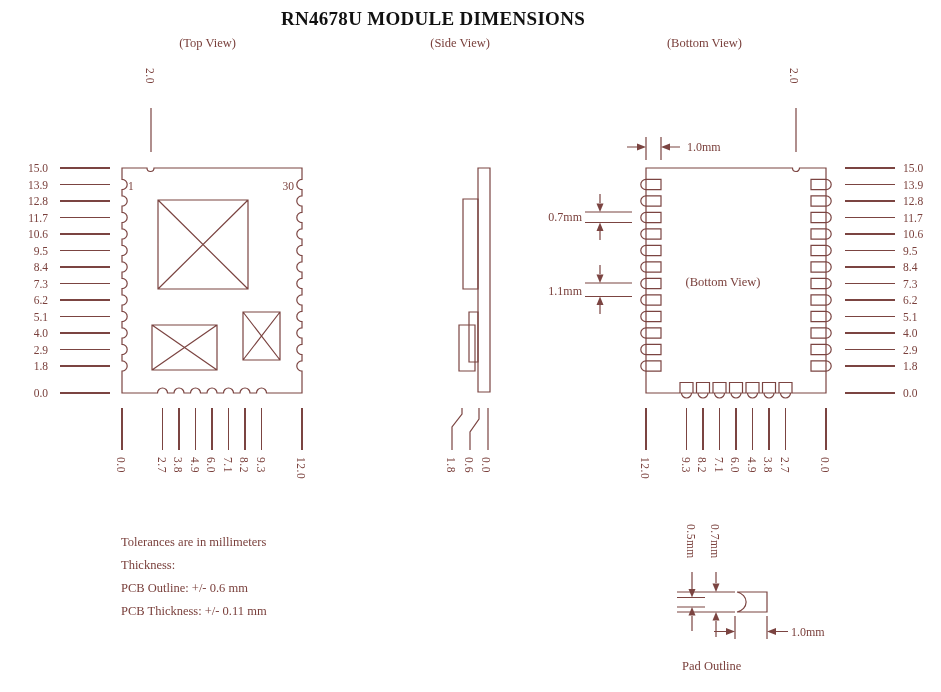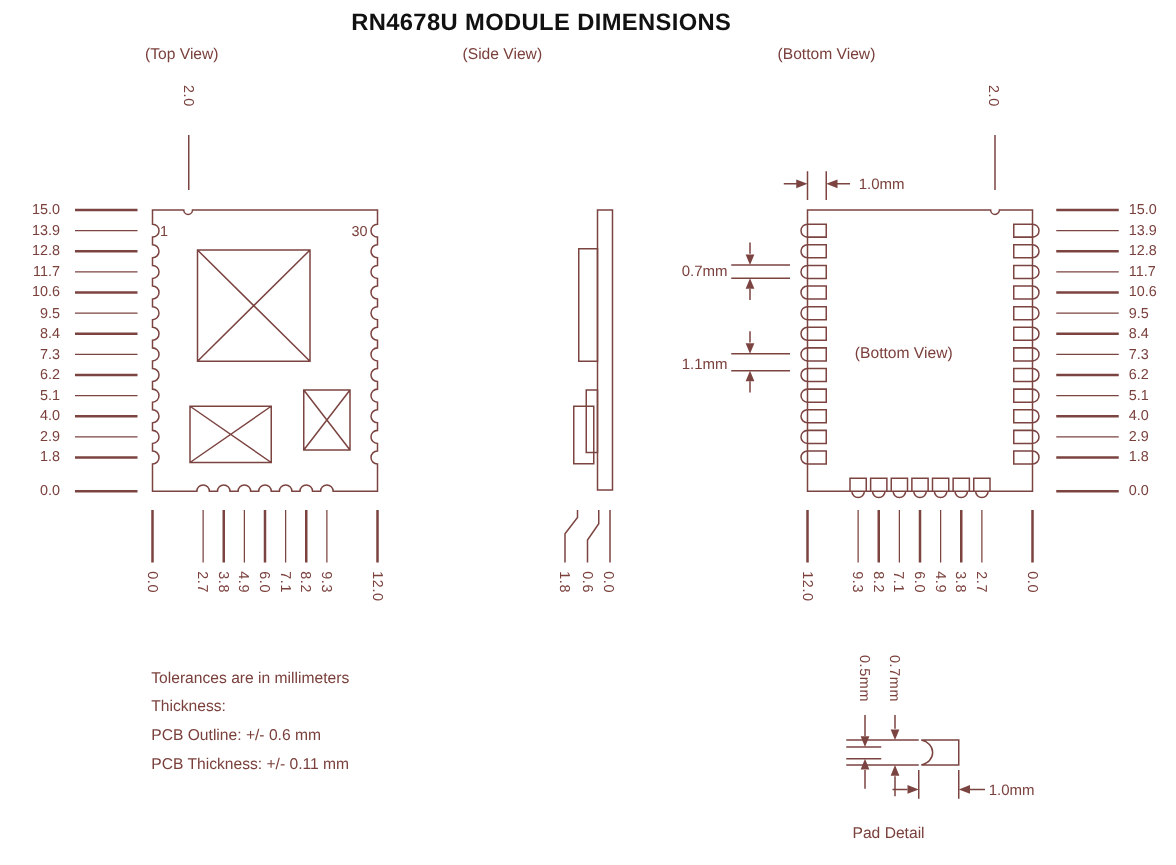--- a/index.html
+++ b/index.html
@@ -1,21 +1,21 @@
 <!DOCTYPE html>
 <html><head>
 <meta charset="utf-8">
 <style>
   :root { --draw:#7b4441; --txt:#7a403c; --title:#111111; }
   html,body{margin:0;padding:0;background:#fff;}
   .page{position:relative;width:941px;height:692px;background:#fff;
-        font-family:Liberation Sans, sans-serif;overflow:hidden;}
+        font-family:Liberation Serif, serif;overflow:hidden;}
   .title{position:absolute;left:0;top:8px;width:866px;text-align:center;
          font-weight:bold;font-size:19px;letter-spacing:.3px;color:var(--title);}
-  .vlabel{position:absolute;font-size:12.5px;color:var(--txt);text-align:left;width:120px;}
+  .vlabel{position:absolute;font-size:12.5px;color:var(--txt);text-align:right;width:120px;}
   .axlab{position:absolute;font-size:11.5px;line-height:14px;color:var(--txt);white-space:nowrap;}
   .vtext{writing-mode:vertical-rl;height:44px;letter-spacing:.5px;}
   .note{position:absolute;font-size:12.5px;color:var(--txt);white-space:nowrap;}
   .dim{position:absolute;font-size:12px;color:var(--txt);white-space:nowrap;}
   .ln{position:absolute;background:var(--draw);}
   svg.drawing{position:absolute;left:0;top:0;color:var(--draw);}
   svg.drawing path{fill:none;stroke:currentColor;stroke-width:1.2;}
   svg.drawing polygon{fill:currentColor;stroke:none;}
 </style>
 </head>
@@ -77,21 +77,21 @@
 
   <div class="axlab vtext" style="left:787px;top:68px;height:30px">2.0</div>
   <div class="dim" style="left:687px;top:140px">1.0mm</div>
   <div class="dim" style="left:530px;top:210px;width:52px;text-align:right">0.7mm</div>
   <div class="dim" style="left:530px;top:284px;width:52px;text-align:right">1.1mm</div>
   <div class="dim" style="left:663px;top:275px;width:120px;text-align:center;font-size:12.5px">(Bottom View)</div>
 
   <div class="axlab vtext" style="left:684px;top:524px;height:50px">0.5mm</div>
   <div class="axlab vtext" style="left:708px;top:524px;height:50px">0.7mm</div>
   <div class="dim" style="left:791px;top:625px">1.0mm</div>
-  <div class="dim" style="left:682px;top:659px;font-size:12.5px">Pad Detail</div>
+  <div class="dim" style="left:682px;top:659px;font-size:12.5px">Pad Outline</div>
 
   <div id="gen-layer">
       <div class="axlab" style="left: 10px; top: 161px; width: 38px; text-align: right;">15.0</div>
       <div class="ln" style="left: 60px; top: 167.4px; width: 50px; height: 1.2px;"></div>
       <div class="axlab" style="left: 903px; top: 161px; width: 38px;">15.0</div>
       <div class="ln" style="left: 845px; top: 167.4px; width: 50px; height: 1.2px;"></div>
       <div class="axlab" style="left: 10px; top: 177.5px; width: 38px; text-align: right;">13.9</div>
       <div class="ln" style="left: 60px; top: 183.9px; width: 50px; height: 1.2px;"></div>
       <div class="axlab" style="left: 903px; top: 177.5px; width: 38px;">13.9</div>
       <div class="ln" style="left: 845px; top: 183.9px; width: 50px; height: 1.2px;"></div>

